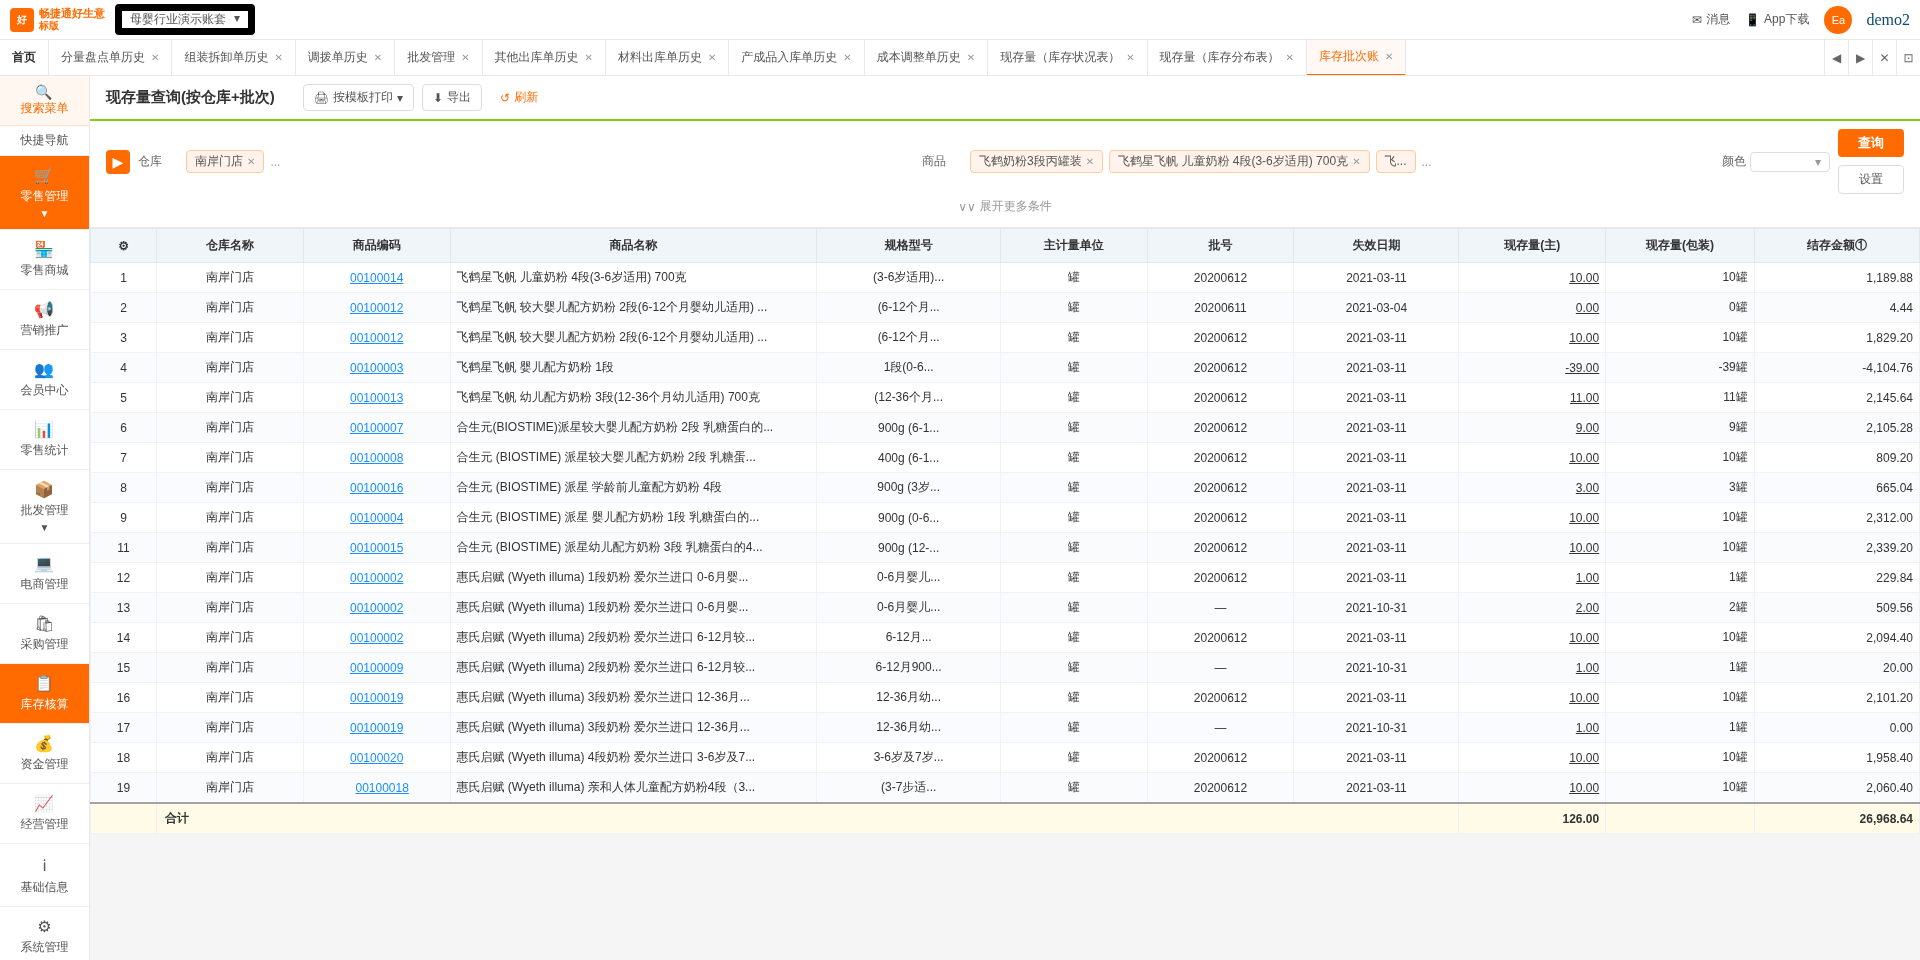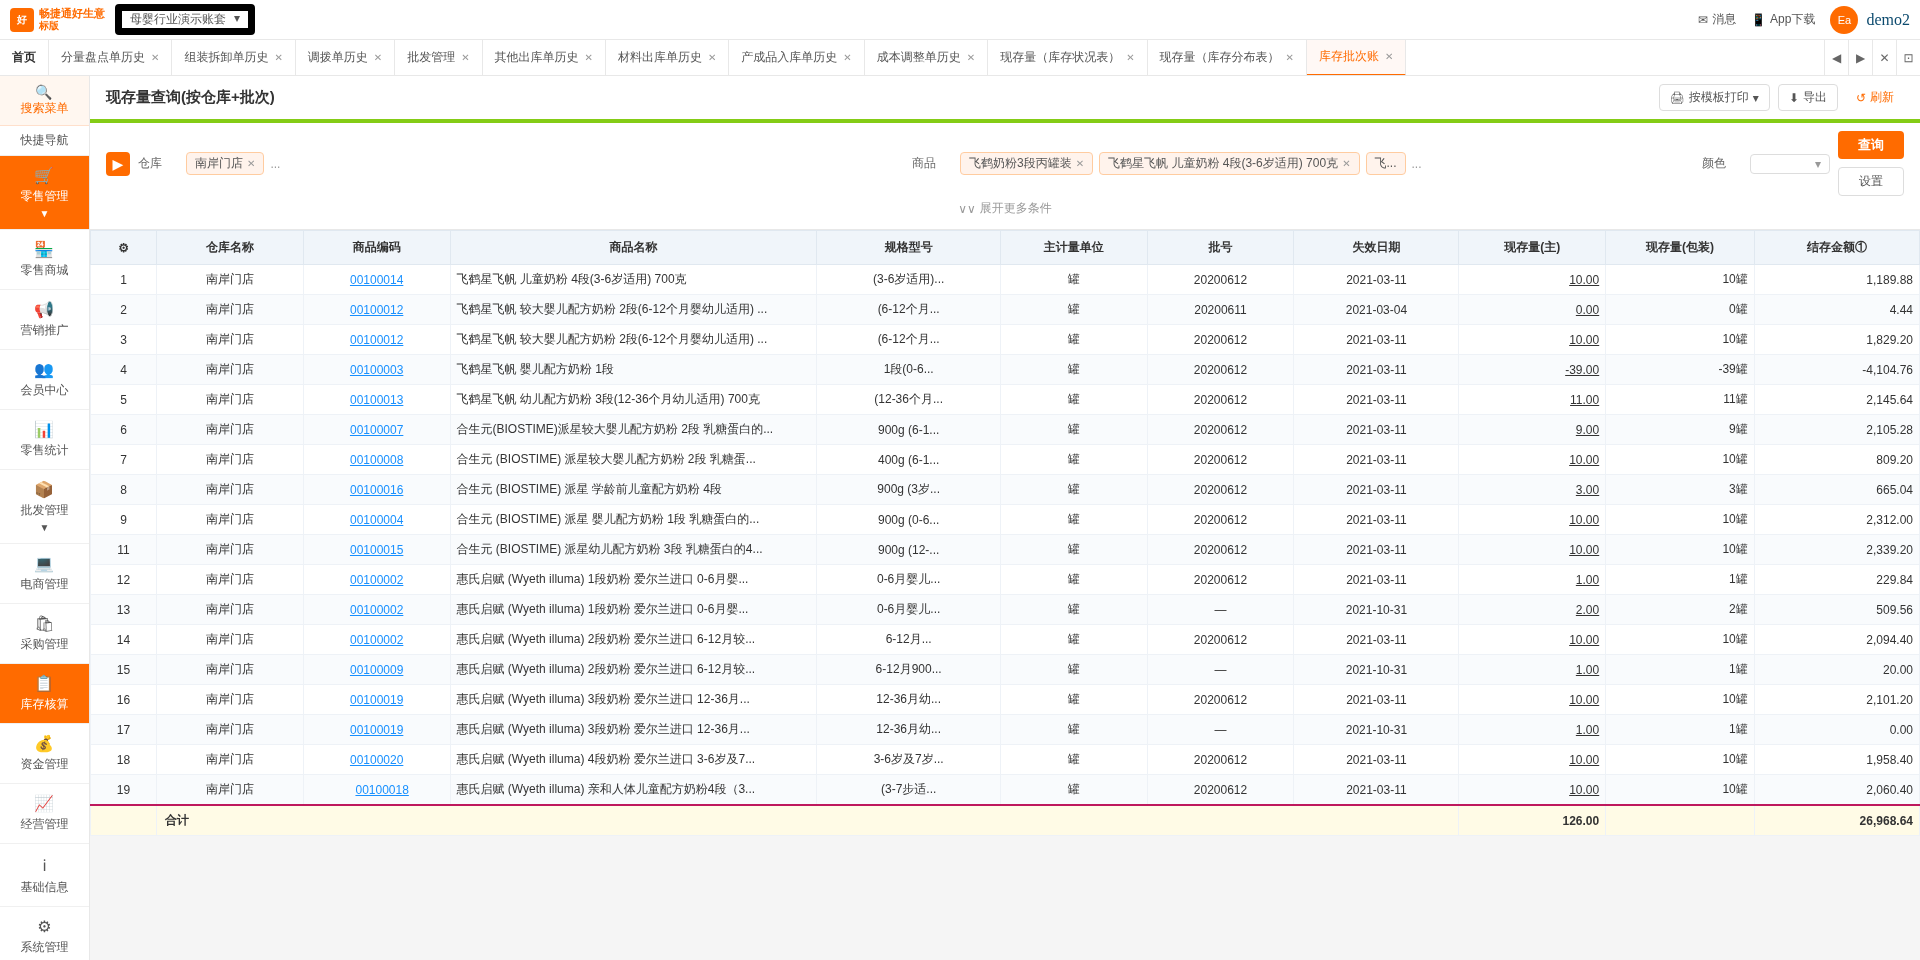--- a/index.html
+++ b/index.html
@@ -31,54 +31,54 @@
     .sidebar { width: 90px; background: #fff; border-right: 1px solid #e8e8e8; display: flex; flex-direction: column; overflow-y: auto; }
     .sidebar-search { padding: 8px 6px; background: #fff7f0; cursor: pointer; text-align: center; font-size: 12px; color: #ff6b00; border-bottom: 1px solid #ffe0cc; }
     .sidebar-nav { padding: 6px 0; border-bottom: 1px solid #eee; text-align: center; font-size: 12px; color: #555; cursor: pointer; }
     .sidebar-item { padding: 10px 4px; text-align: center; font-size: 12px; color: #555; cursor: pointer; border-bottom: 1px solid #f0f0f0; display: flex; flex-direction: column; align-items: center; gap: 3px; }
     .sidebar-item.active { background: #ff6b00; color: #fff; }
 
     
     .content { flex: 1; display: flex; flex-direction: column; overflow: hidden; background: #f5f5f5; }
 
     
-    .page-header { background: #fff; padding: 8px 16px; display: flex; align-items: center; justify-content: space-between; border-bottom: 4px solid #84cc16; gap: 28px; }
+    .page-header { background: #fff; padding: 8px 16px; display: flex; align-items: center; border-bottom: 2px solid #84cc16; gap: 28px; }
     .page-title { font-size: 15px; font-weight: bold; color: #333; }
     .page-actions { display: flex; align-items: center; gap: 8px; }
     .btn-print { display: flex; align-items: center; gap: 4px; padding: 4px 10px; border: 1px solid #ddd; border-radius: 4px; cursor: pointer; color: #555; background: #fff; font-size: 12px; }
     .btn-export { display: flex; align-items: center; gap: 4px; padding: 4px 10px; border: 1px solid #ddd; border-radius: 4px; cursor: pointer; color: #555; background: #fff; font-size: 12px; }
     .btn-refresh { display: flex; align-items: center; gap: 4px; padding: 4px 10px; border: none; cursor: pointer; color: #ff6b00; background: #fff; font-size: 12px; }
 
     
     .filter-area { background: #fff; padding: 8px 16px; border-bottom: 1px solid #e8e8e8; }
     .filter-row { display: flex; align-items: center; gap: 8px; flex-wrap: wrap; }
     .filter-label { color: #666; font-size: 12px; min-width: 40px; }
     .filter-tag-group { display: flex; align-items: center; gap: 6px; flex: 1; }
     .expand-btn { display: flex; align-items: center; justify-content: center; width: 24px; height: 24px; background: #ff6b00; color: white; border-radius: 4px; cursor: pointer; font-size: 14px; flex-shrink: 0; }
     .filter-tag { display: flex; align-items: center; gap: 4px; background: #fff3ec; border: 1px solid #ffcca0; border-radius: 4px; padding: 2px 8px; font-size: 12px; color: #555; }
     .filter-tag .close { color: #999; cursor: pointer; font-size: 10px; }
     .filter-more { color: #999; cursor: pointer; font-size: 12px; }
-    .filter-section { display: flex; align-items: center; gap: 24px; margin-left: 16px; }
+    .filter-section { display: flex; align-items: center; gap: 4px; margin-left: 16px; }
     .color-label { color: #666; font-size: 12px; }
     .color-select { display: flex; align-items: center; gap: 4px; border: 1px solid #ddd; border-radius: 4px; padding: 2px 8px; font-size: 12px; color: #999; cursor: pointer; min-width: 80px; }
     .btn-query { padding: 5px 20px; background: #ff6b00; color: #fff; border: none; border-radius: 4px; cursor: pointer; font-size: 13px; font-weight: bold; text-align: center; }
     .btn-setting { padding: 5px 12px; background: #fff; color: #555; border: 1px solid #ddd; border-radius: 4px; cursor: pointer; font-size: 12px; margin-top: 4px; }
     .expand-more { display: flex; align-items: center; justify-content: center; padding: 4px; color: #999; cursor: pointer; font-size: 12px; gap: 4px; }
 
     
     .table-area { flex: 1; overflow: auto; padding: 0 0; }
     .data-table { width: 100%; border-collapse: collapse; background: #fff; font-size: 12px; }
     .data-table th { background: #f0f5fa; padding: 8px 6px; text-align: center; border: 1px solid #e0e8f0; color: #333; font-weight: bold; white-space: nowrap; position: sticky; top: 0; z-index: 5; }
     .data-table td { padding: 6px 6px; text-align: center; border: 1px solid #eef2f7; color: #333; white-space: nowrap; }
     .data-table tr:nth-child(even) { background: #f9fbfd; }
     .data-table .num { text-align: right; }
     .data-table .left { text-align: left; }
     .underline { text-decoration: underline; color: #333; cursor: pointer; }
     .red { color: #e53935; }
-    .footer-row td { background: #fffbe6; font-weight: bold; border-top: 2px solid #be185d; }
+    .footer-row td { background: #fffbe6; font-weight: bold; border-top: 2px solid #a3a3a3; }
     .col-serial { width: 36px; }
     .col-warehouse { width: 80px; }
     .col-sku { width: 80px; }
     .col-name { width: 200px; text-align: left; }
     .col-spec { width: 100px; }
     .col-unit { width: 80px; }
     .col-batch { width: 80px; }
     .col-expire { width: 90px; }
     .col-qty { width: 80px; }
     .col-pkg { width: 80px; }
@@ -101,21 +101,21 @@
   </div>
   <div class="top-bar-right">
     <div class="msg">
       <span>✉</span>
       <span>消息</span>
     </div>
     <div class="app">
       <span>📱</span>
       <span>App下载</span>
     </div>
-    <div style="display:flex;align-items:center;gap:8px;">
+    <div style="display:flex;align-items:center;gap:14px;">
       <div class="avatar">Ea</div>
       <span class="username">demo2</span>
     </div>
   </div>
 </div>
 
 <div class="tab-bar">
   <div class="tab-item home">
     <span>首页</span>
   </div>

